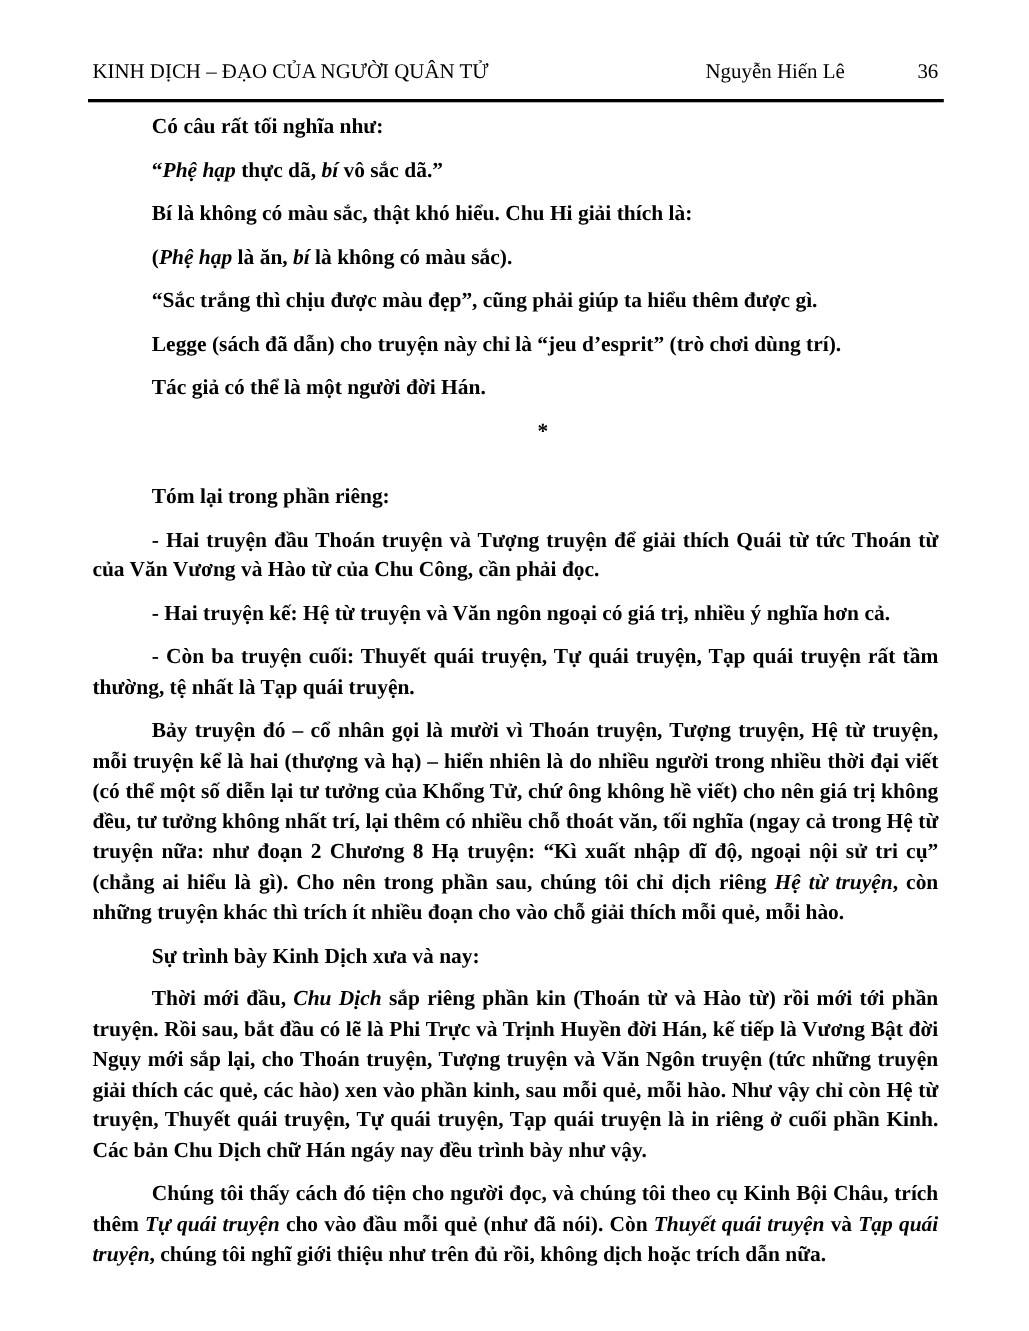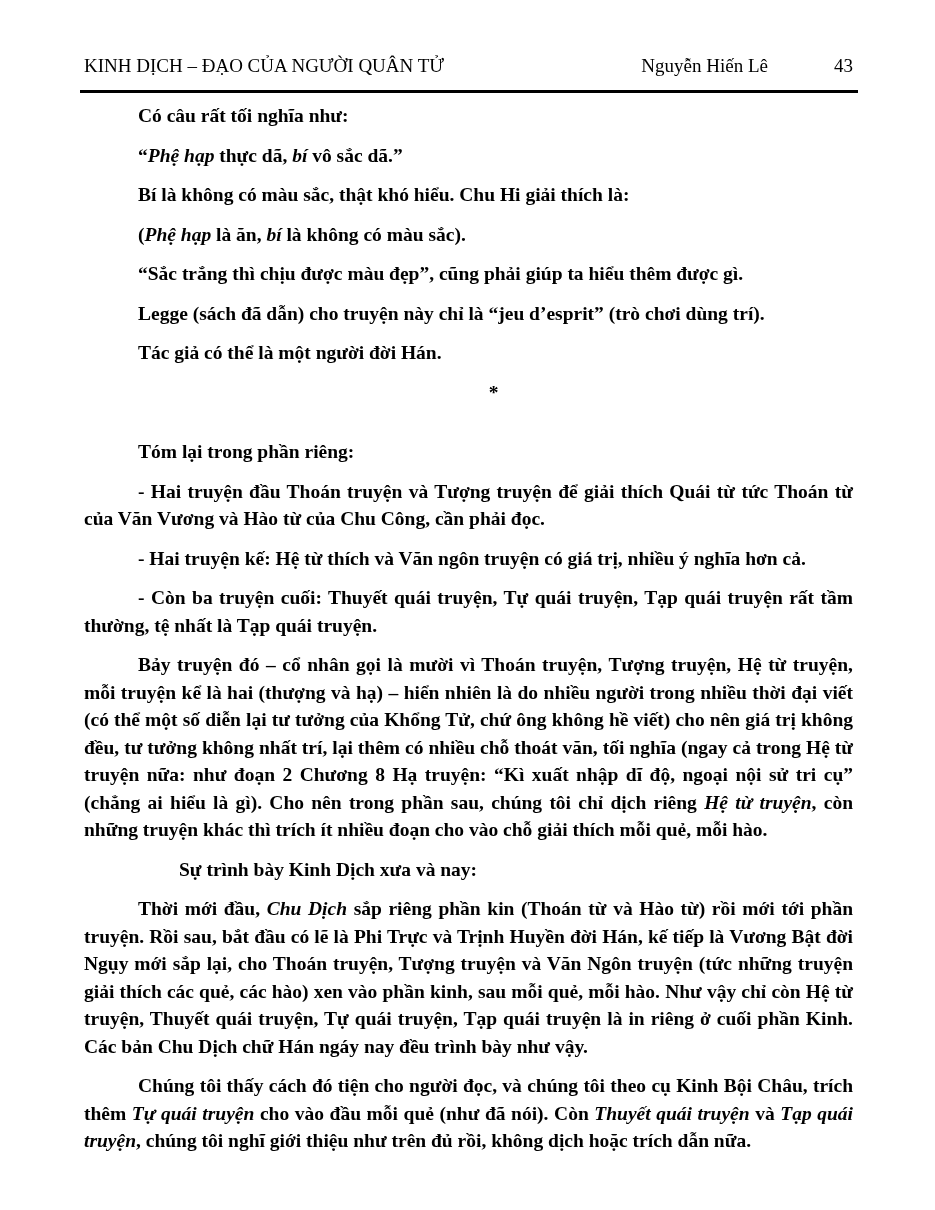--- a/index.html
+++ b/index.html
@@ -57,43 +57,43 @@
   p.para.heading {
     font-weight: bold;
   }
   p.para.separator {
     text-align: center;
     text-indent: 0;
     padding-left: 50px;
     margin: 2px 0 32px 0;
   }
   em { font-style: italic; }
-  strong { font-weight: bold; margin-left: 41px; }
+  strong { font-weight: bold; }
 </style>
 </head>
 <body>
 
 <div class="page">
   <div class="page-header">
     <span class="title">KINH DỊCH – ĐẠO CỦA NGƯỜI QUÂN TỬ</span>
     <span class="author">Nguyễn Hiến Lê</span>
-    <span class="page-number">43</span>
+    <span class="page-number">36</span>
   </div>
   <hr class="header-rule">
   <div class="content">
       <p class="para"><span>Có câu rất tối nghĩa như:</span></p>
       <p class="para"><span>“</span><em>Phệ hạp</em><span> thực dã, </span><em>bí</em><span> vô sắc dã.”</span></p>
       <p class="para"><span>Bí là không có màu sắc, thật khó hiểu. Chu Hi giải thích là:</span></p>
       <p class="para"><span>(</span><em>Phệ hạp</em><span> là ăn, </span><em>bí</em><span> là không có màu sắc).</span></p>
       <p class="para"><span>“Sắc trắng thì chịu được màu đẹp”, cũng phải giúp ta hiểu thêm được gì.</span></p>
       <p class="para"><span>Legge (sách đã dẫn) cho truyện này chỉ là “jeu d’esprit” (trò chơi dùng trí).</span></p>
       <p class="para"><span>Tác giả có thể là một người đời Hán.</span></p>
       <p class="para separator"><span>*</span></p>
       <p class="para"><span>Tóm lại trong phần riêng:</span></p>
       <p class="para justify"><span>- Hai truyện đầu Thoán truyện và Tượng truyện để giải thích Quái từ tức Thoán từ của Văn Vương và Hào từ của Chu Công, cần phải đọc.</span></p>
-      <p class="para"><span>- Hai truyện kế: Hệ từ thích và Văn ngôn truyện có giá trị, nhiều ý nghĩa hơn cả.</span></p>
+      <p class="para"><span>- Hai truyện kế: Hệ từ truyện và Văn ngôn ngoại có giá trị, nhiều ý nghĩa hơn cả.</span></p>
       <p class="para justify"><span>- Còn ba truyện cuối: Thuyết quái truyện, Tự quái truyện, Tạp quái truyện rất tầm thường, tệ nhất là Tạp quái truyện.</span></p>
       <p class="para justify"><span>Bảy truyện đó – cổ nhân gọi là mười vì Thoán truyện, Tượng truyện, Hệ từ truyện, mỗi truyện kể là hai (thượng và hạ) – hiển nhiên là do nhiều người trong nhiều thời đại viết (có thể một số diễn lại tư tưởng của Khổng Tử, chứ ông không hề viết) cho nên giá trị không đều, tư tưởng không nhất trí, lại thêm có nhiều chỗ thoát văn, tối nghĩa (ngay cả trong Hệ từ truyện nữa: như đoạn 2 Chương 8 Hạ truyện: “Kì xuất nhập dĩ độ, ngoại nội sử tri cụ” (chẳng ai hiểu là gì). Cho nên trong phần sau, chúng tôi chỉ dịch riêng </span><em>Hệ từ truyện</em><span>, còn những truyện khác thì trích ít nhiều đoạn cho vào chỗ giải thích mỗi quẻ, mỗi hào.</span></p>
       <p class="para heading"><strong>Sự trình bày Kinh Dịch xưa và nay:</strong></p>
       <p class="para justify"><span>Thời mới đầu, </span><em>Chu Dịch</em><span> sắp riêng phần kin (Thoán từ và Hào từ) rồi mới tới phần truyện. Rồi sau, bắt đầu có lẽ là Phi Trực và Trịnh Huyền đời Hán, kế tiếp là Vương Bật đời Ngụy mới sắp lại, cho Thoán truyện, Tượng truyện và Văn Ngôn truyện (tức những truyện giải thích các quẻ, các hào) xen vào phần kinh, sau mỗi quẻ, mỗi hào. Như vậy chỉ còn Hệ từ truyện, Thuyết quái truyện, Tự quái truyện, Tạp quái truyện là in riêng ở cuối phần Kinh. Các bản Chu Dịch chữ Hán ngáy nay đều trình bày như vậy.</span></p>
       <p class="para justify"><span>Chúng tôi thấy cách đó tiện cho người đọc, và chúng tôi theo cụ Kinh Bội Châu, trích thêm </span><em>Tự quái truyện</em><span> cho vào đầu mỗi quẻ (như đã nói). Còn </span><em>Thuyết quái truyện</em><span> và  </span><em>Tạp quái truyện</em><span>, chúng tôi nghĩ giới thiệu như trên đủ rồi, không dịch hoặc trích dẫn nữa.</span></p>
     </div>
 </div>
 
 </body></html>

